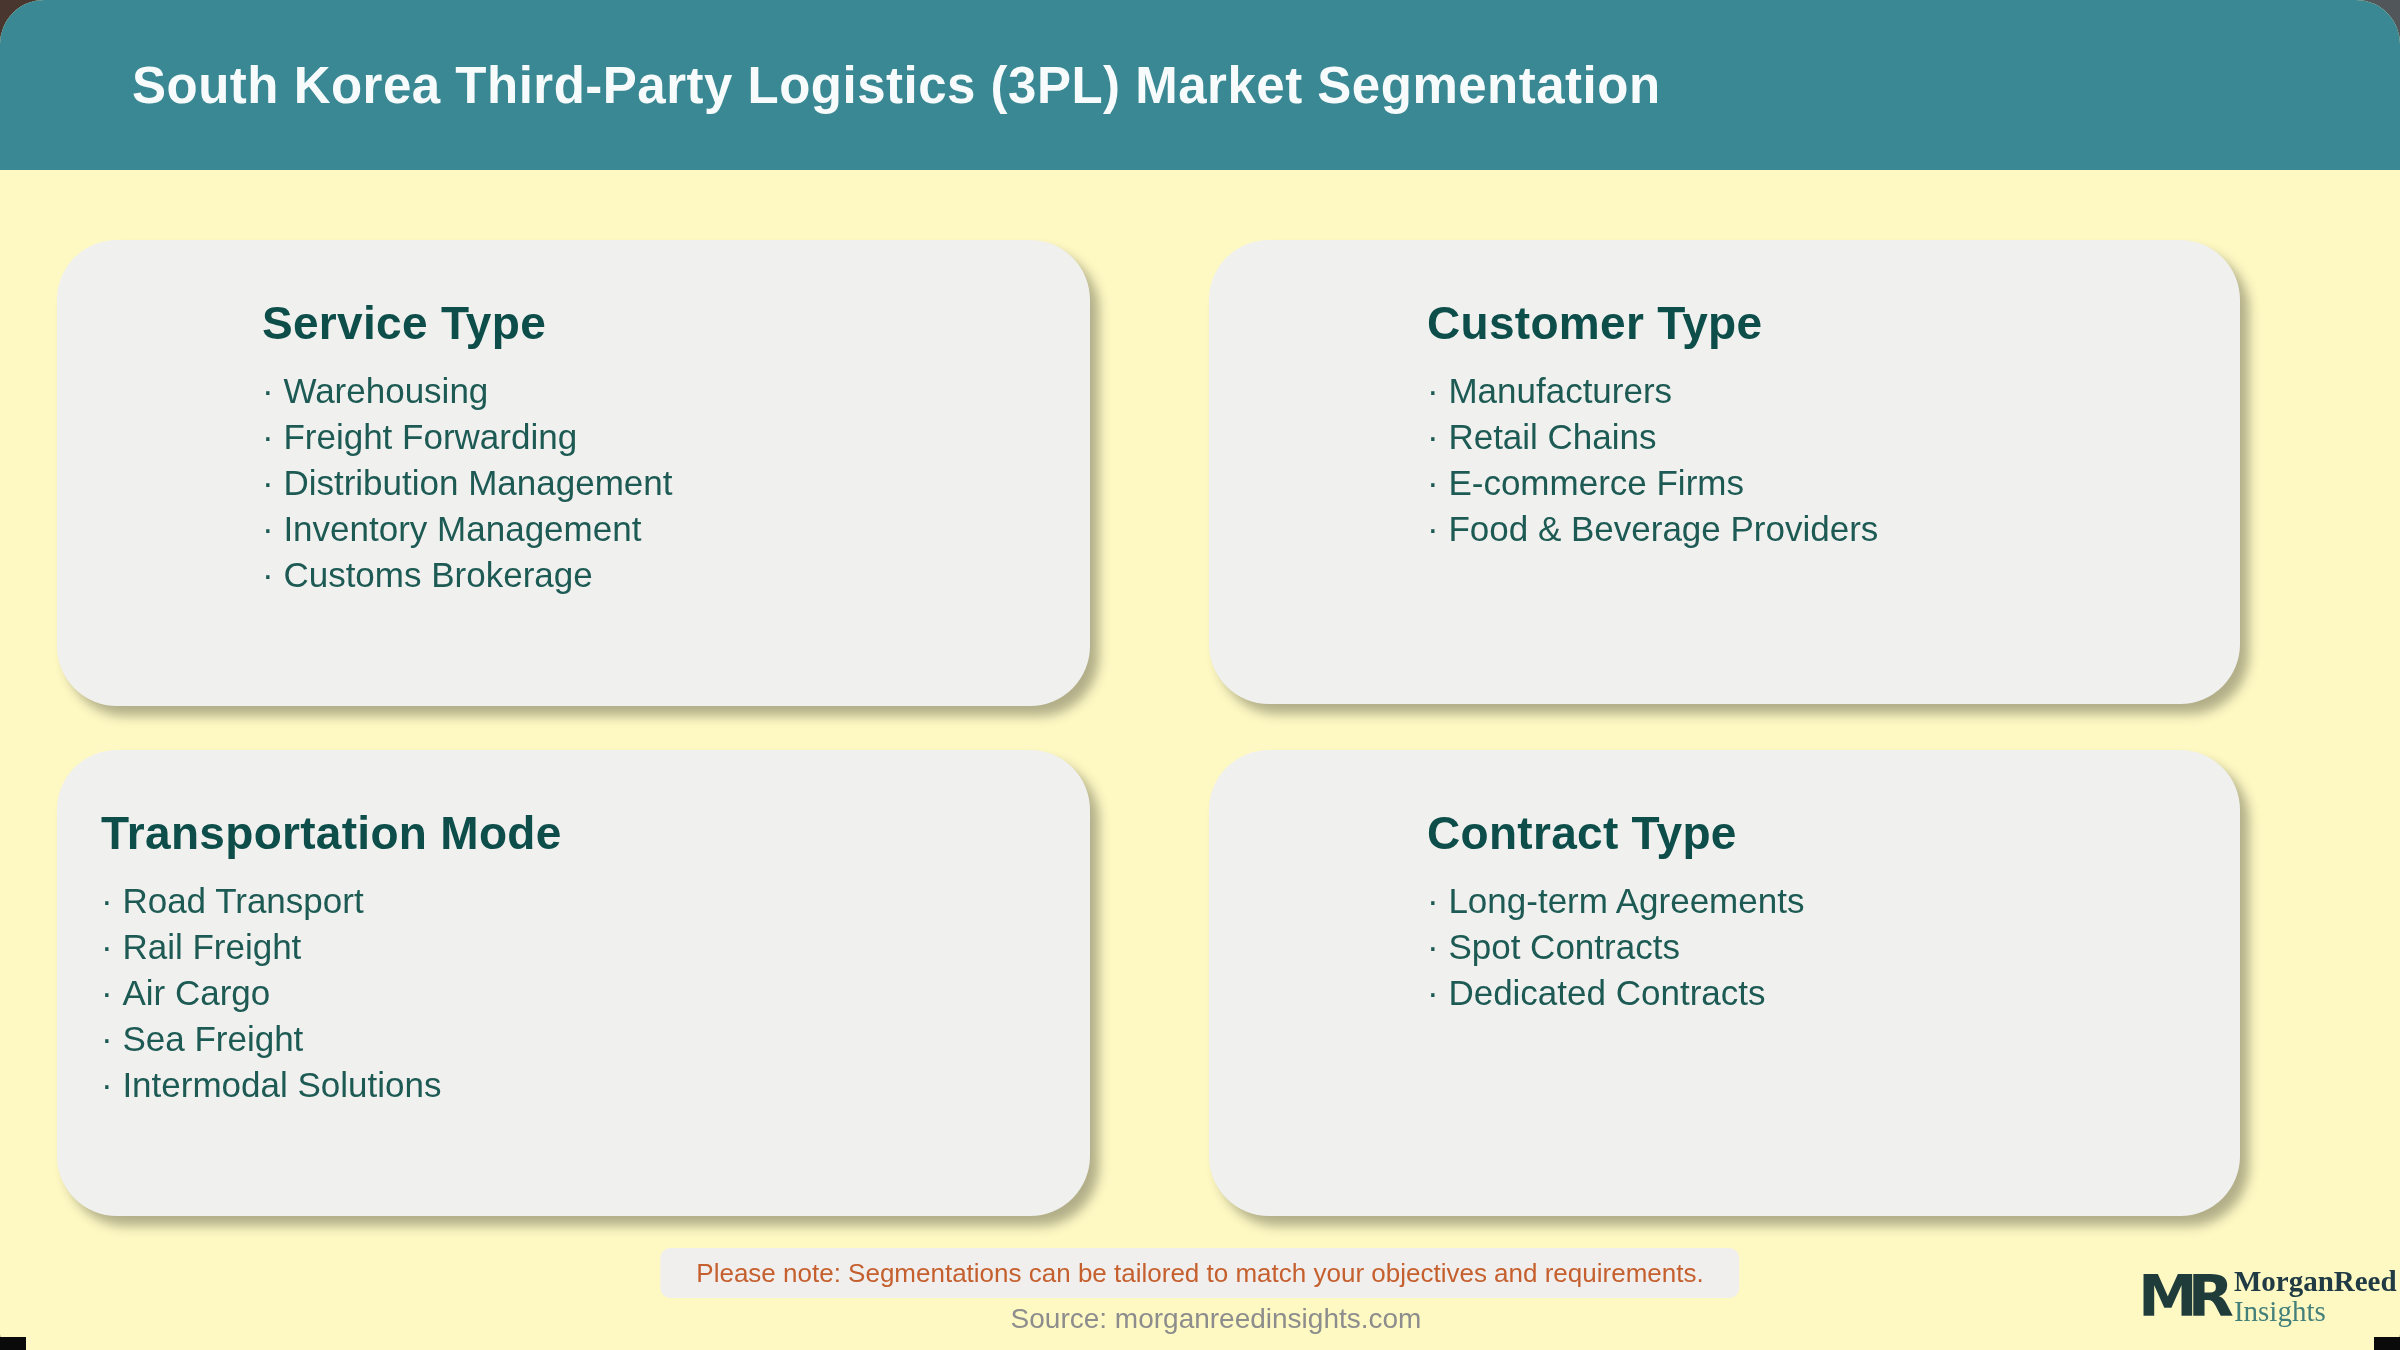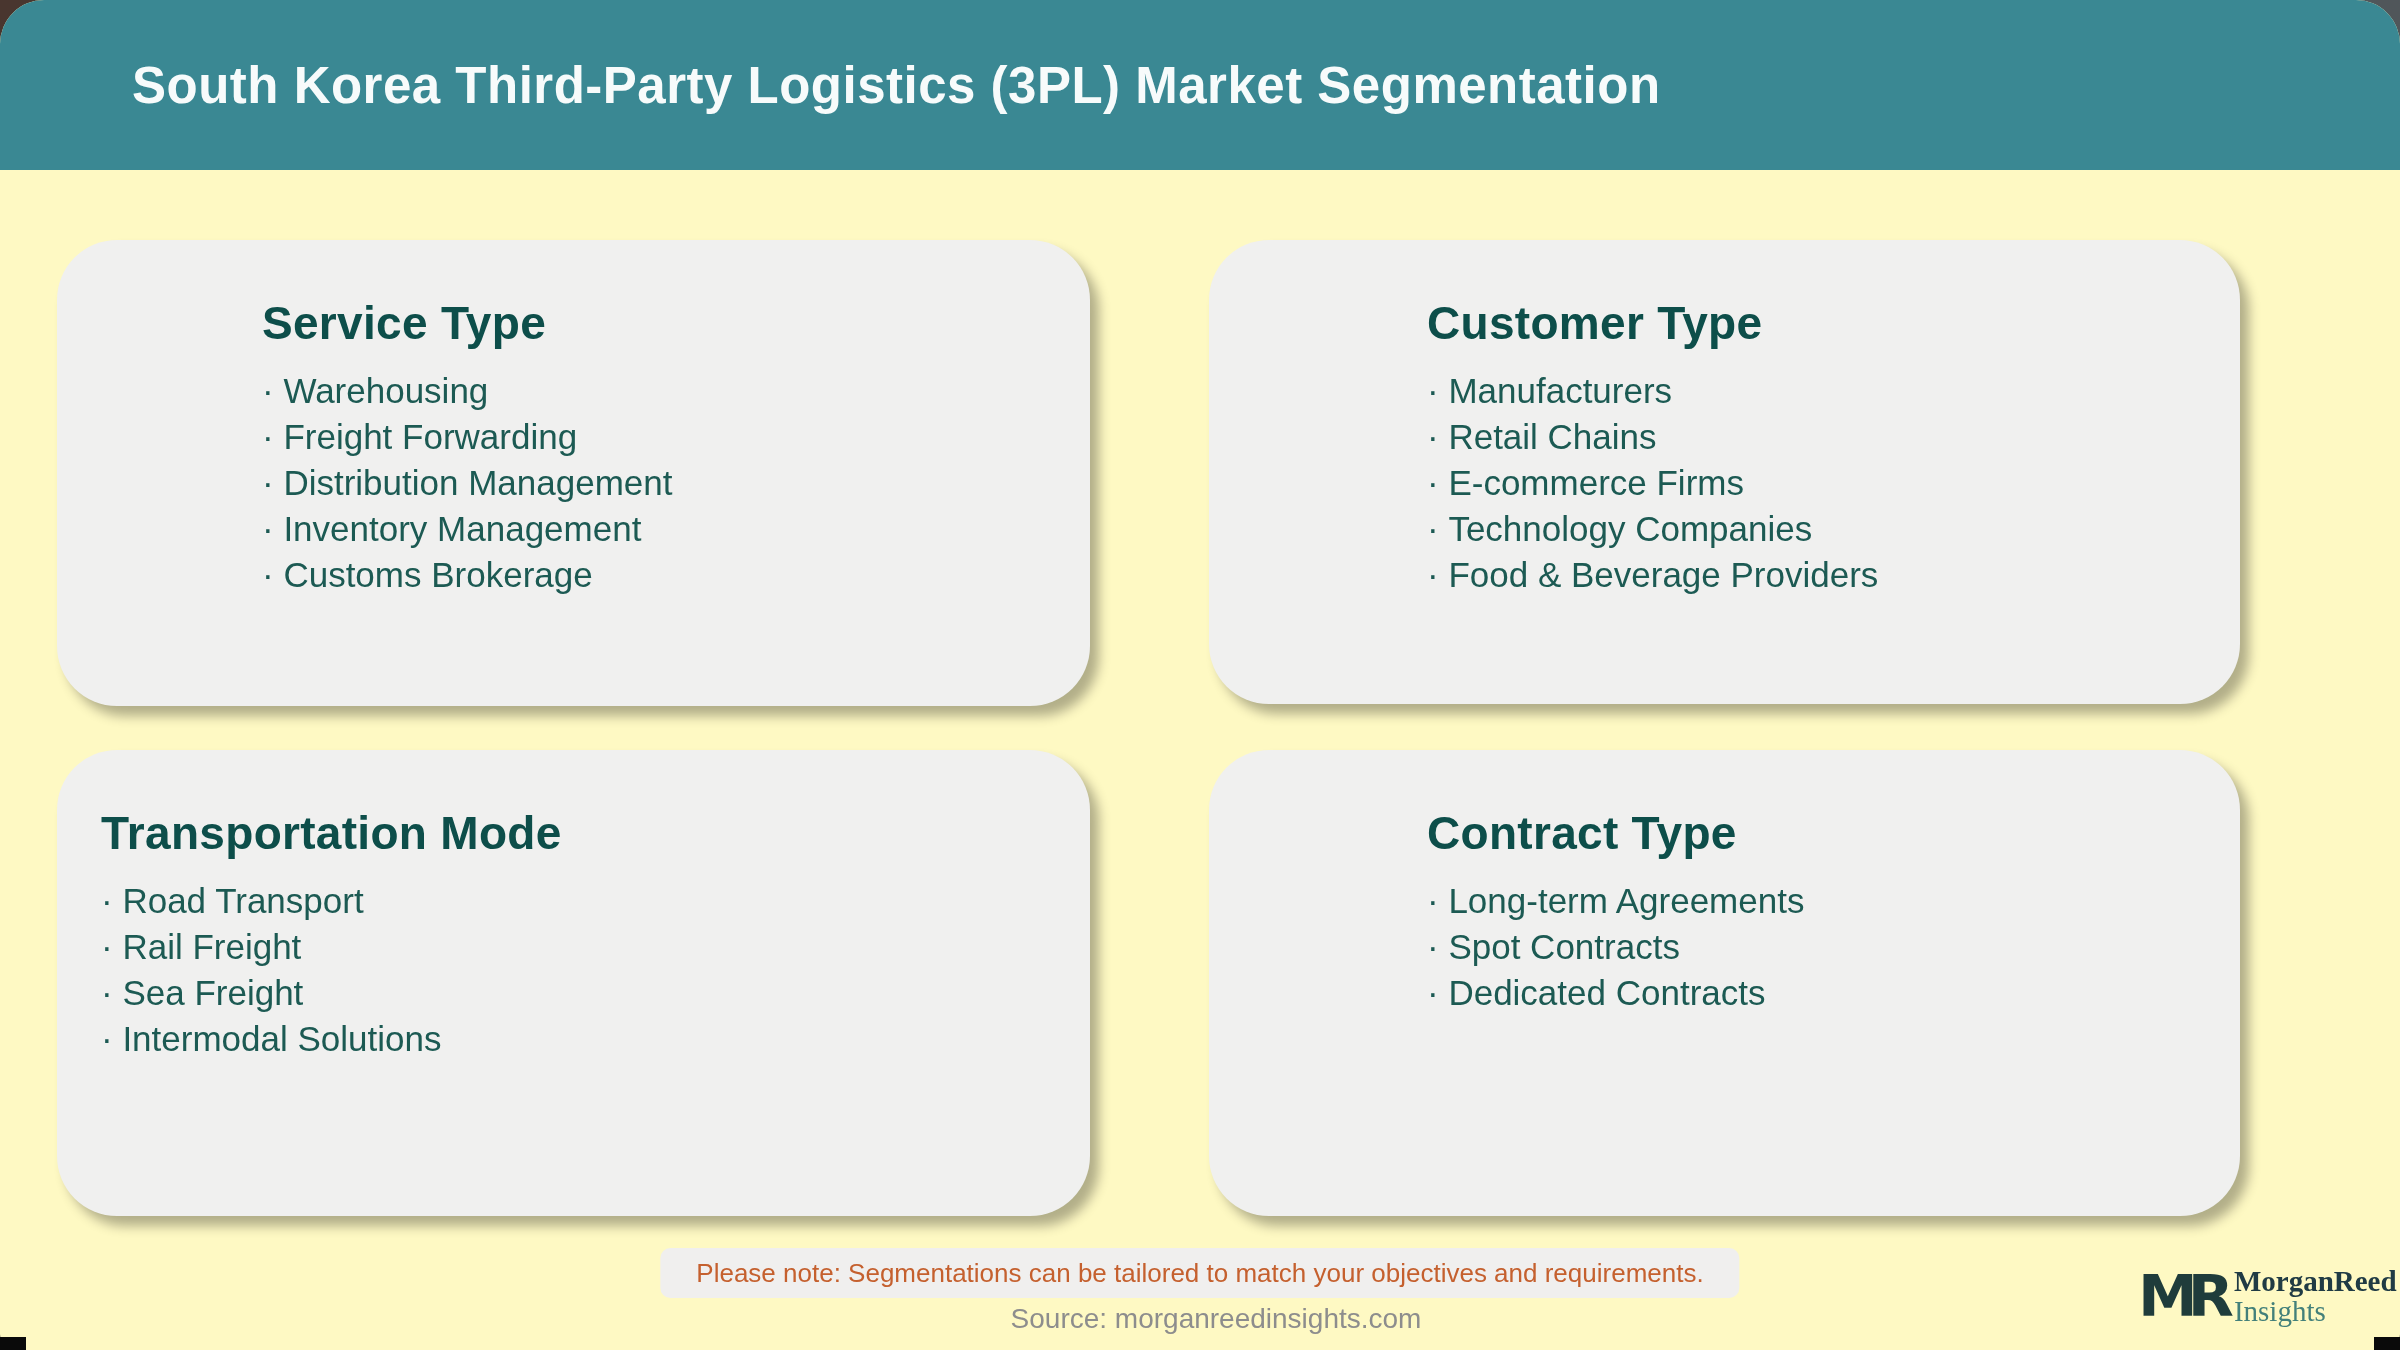--- a/index.html
+++ b/index.html
@@ -179,30 +179,30 @@
           <li>Customs Brokerage</li>
         </ul>
     </section>
 
     <section class="card pos-tr">
       <h2>Customer Type</h2>
       <ul>
           <li>Manufacturers</li>
           <li>Retail Chains</li>
           <li>E-commerce Firms</li>
-          <li>Technology Companies</li>
           <li>Food &amp; Beverage Providers</li>
         </ul>
     </section>
 
     <section class="card pos-bl">
       <h2>Transportation Mode</h2>
       <ul>
           <li>Road Transport</li>
           <li>Rail Freight</li>
+          <li>Air Cargo</li>
           <li>Sea Freight</li>
           <li>Intermodal Solutions</li>
         </ul>
     </section>
 
     <section class="card pos-br">
       <h2>Contract Type</h2>
       <ul>
           <li>Long-term Agreements</li>
           <li>Spot Contracts</li>

